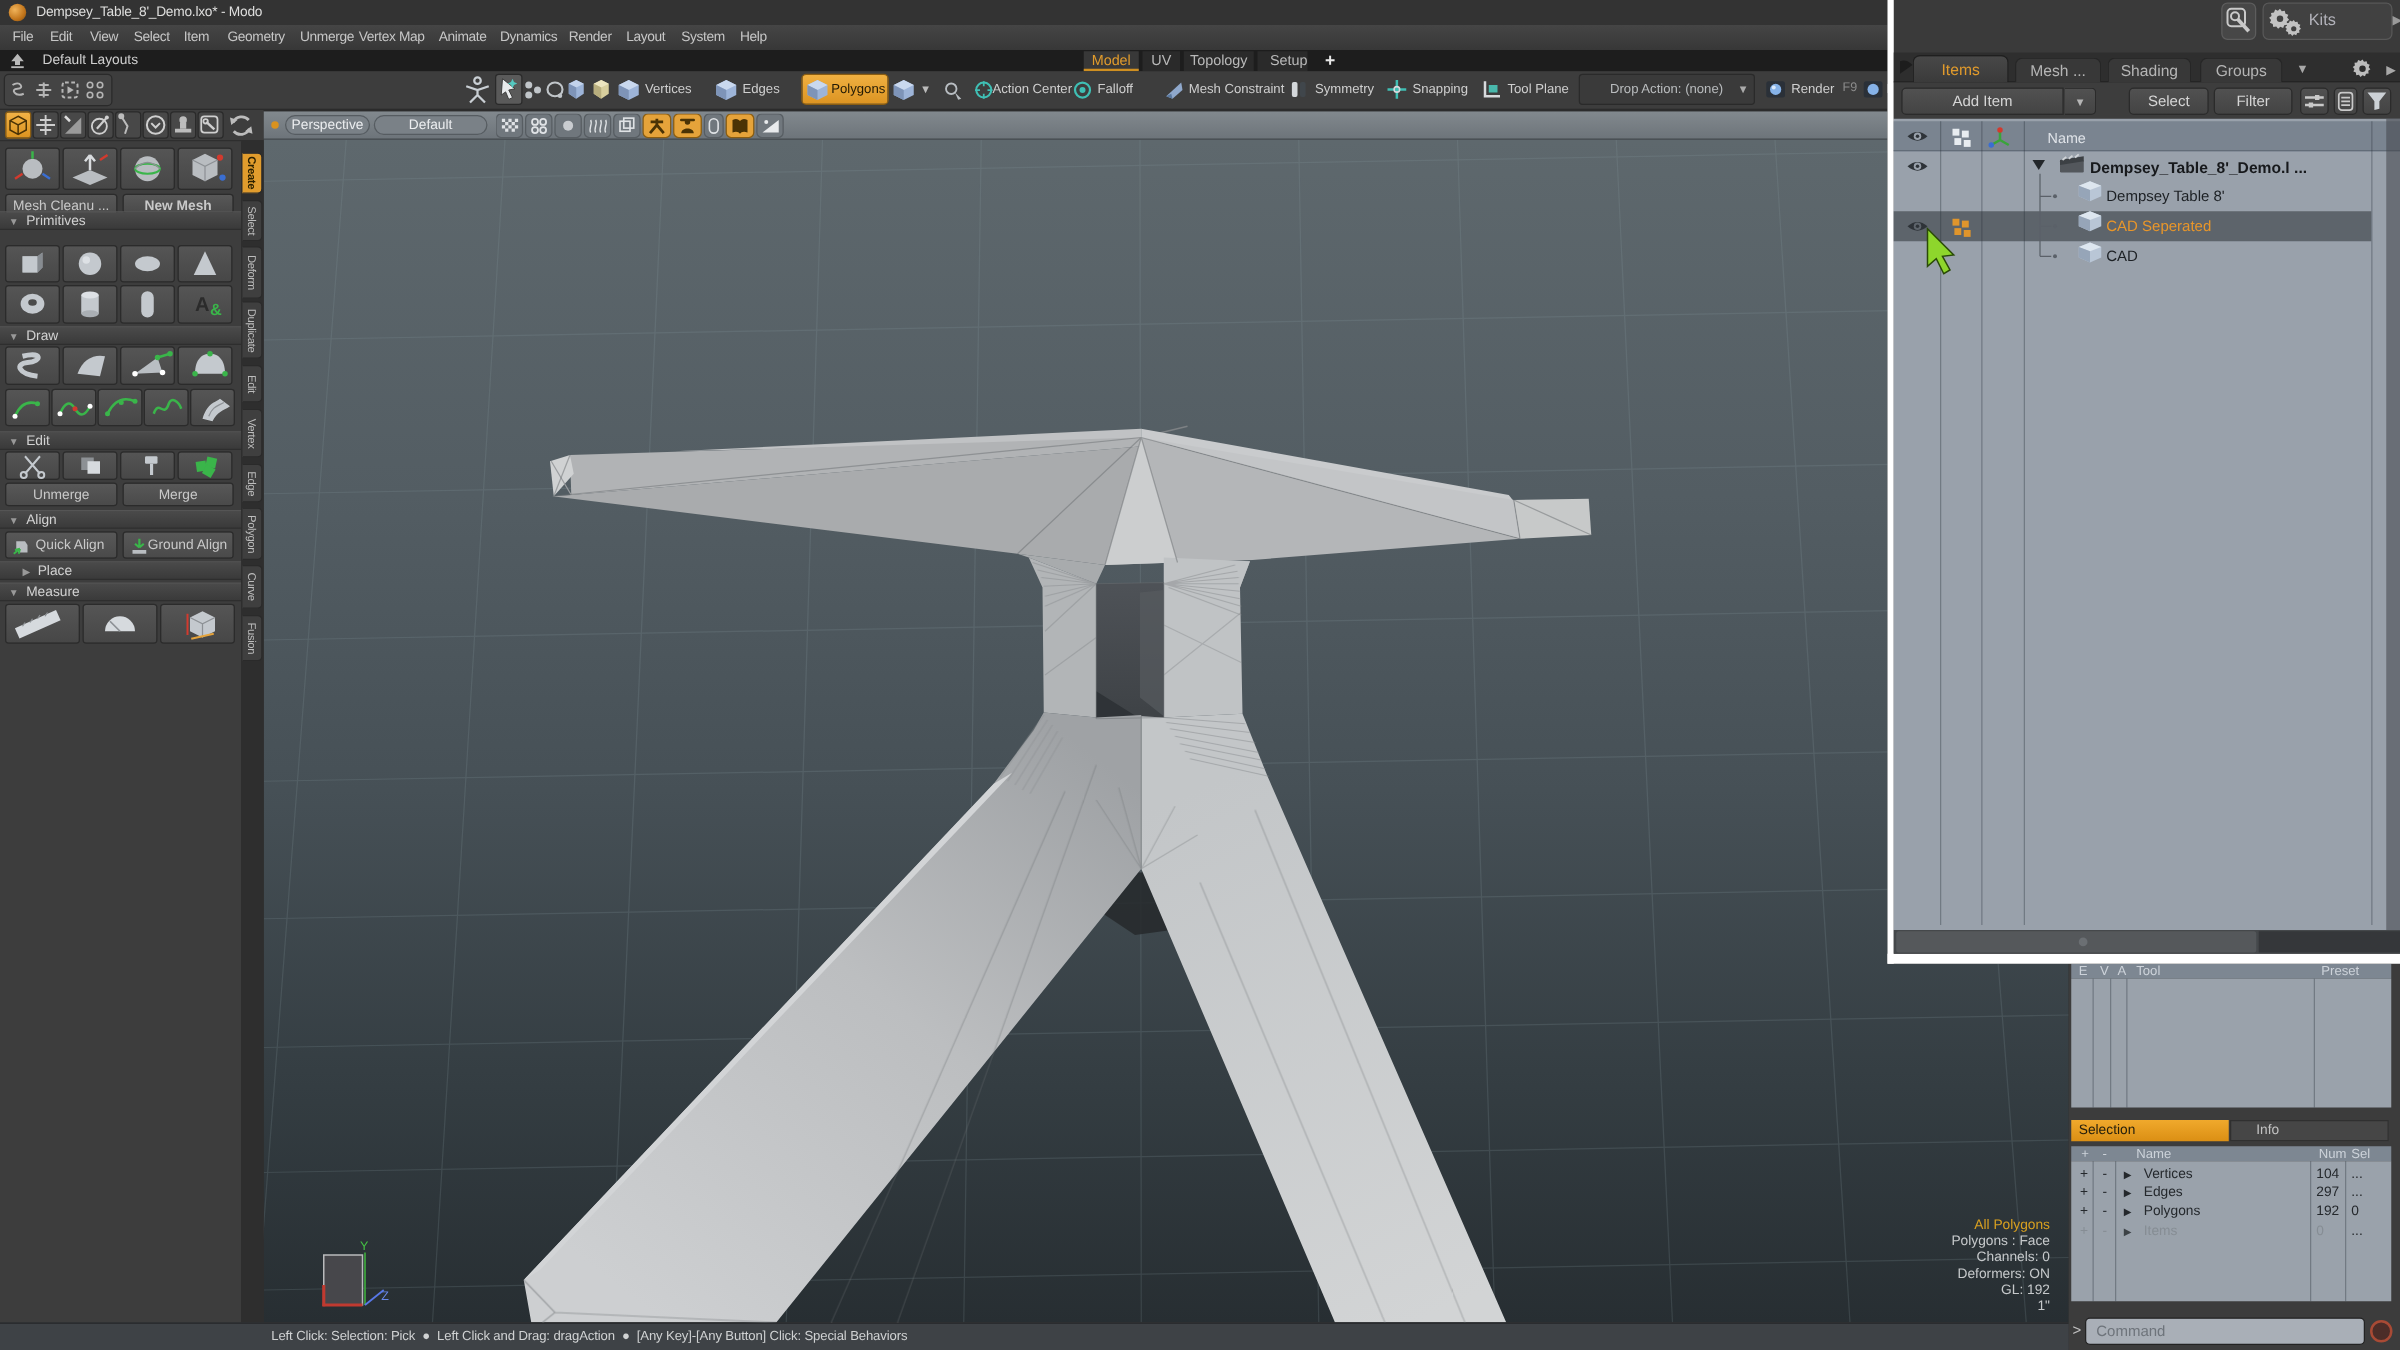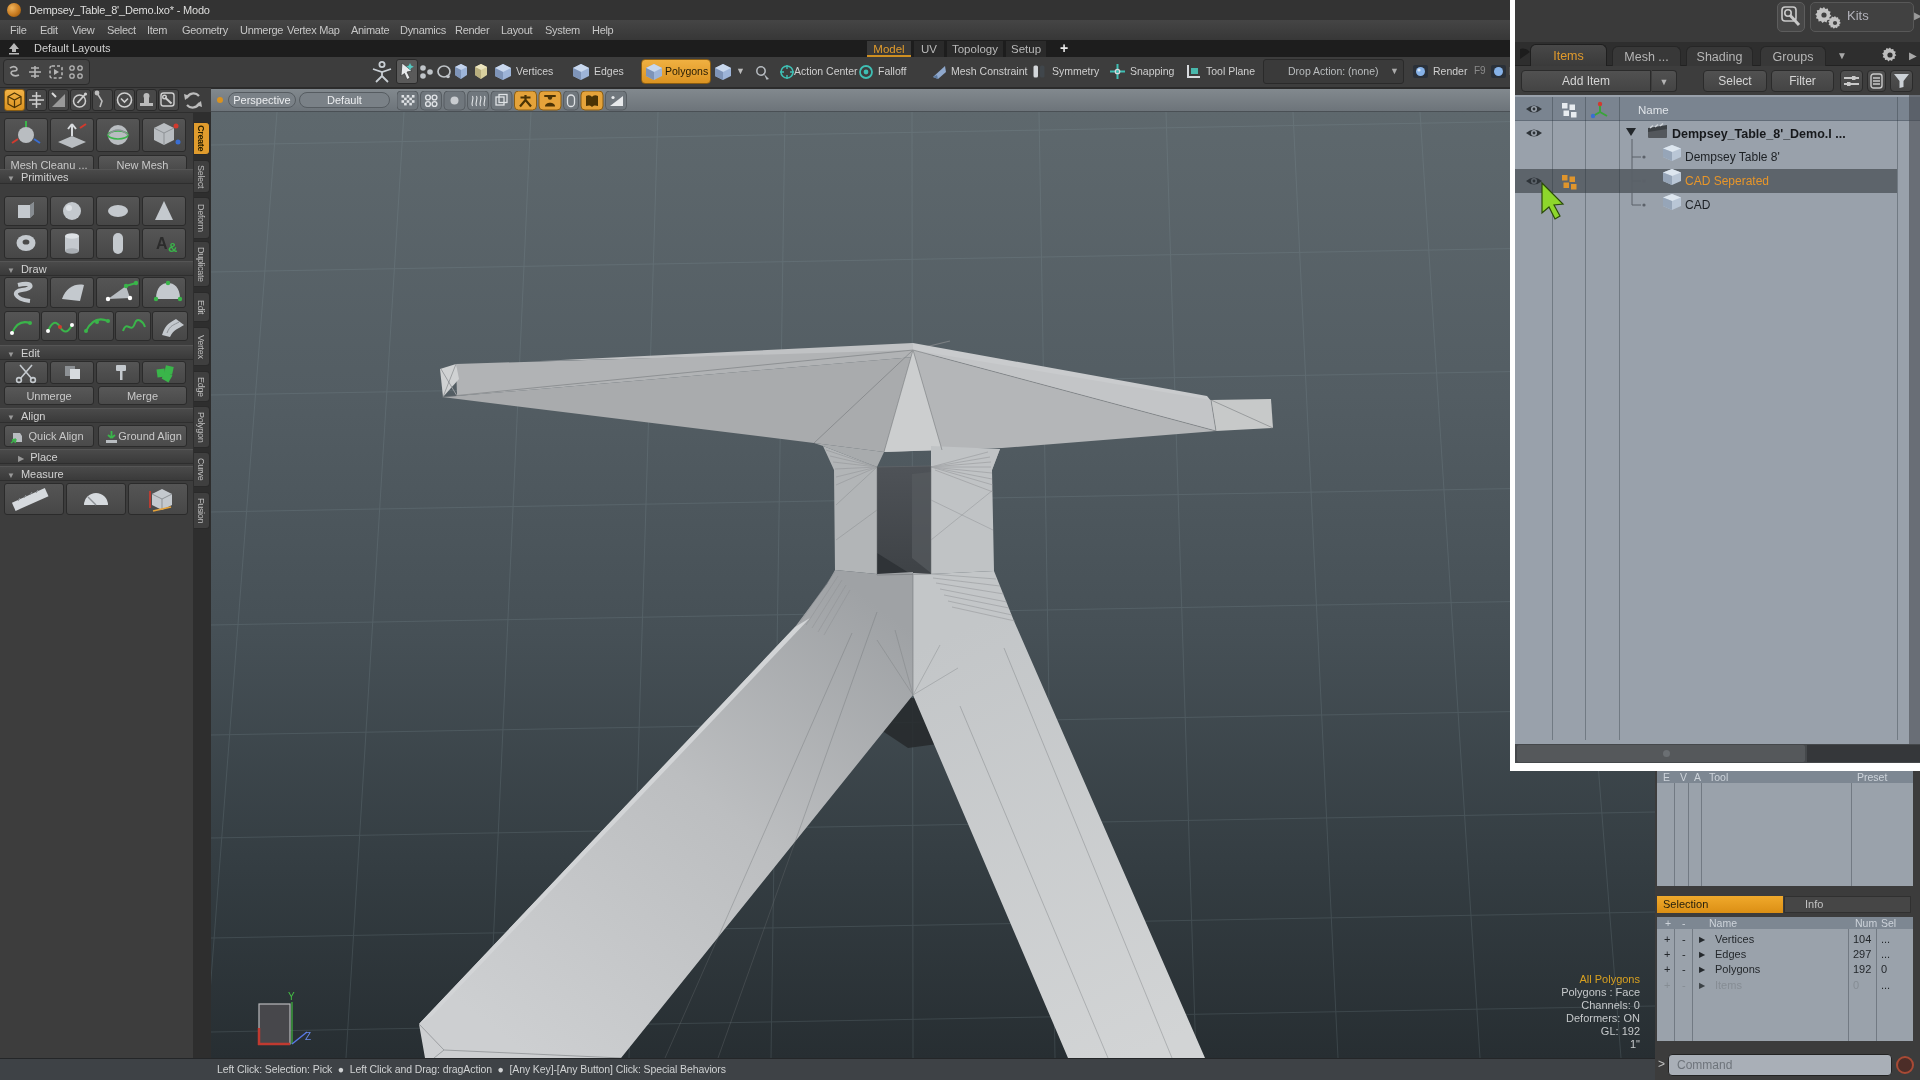--- a/index.html
+++ b/index.html
@@ -98,21 +98,21 @@
 
   <div class="abs" id="layoutsrow">
     <svg class="abs" style="left:7px;top:2px;" width="14" height="13" viewBox="0 0 14 13">
       <path d="M7 1 L12 7 L9 7 L9 10 L5 10 L5 7 L2 7 Z" fill="#b9b9b9"></path>
       <rect x="2" y="11" width="10" height="1.5" fill="#b9b9b9"></rect>
     </svg>
     <div class="abs txt" style="left:34px;top:2px;font-size:11px;color:#d0d0d0;">Default Layouts</div>
     <div class="laytab sel" style="left:867px;width:44px;">Model</div>
     <div class="laytab" style="left:914px;width:30px;">UV</div>
     <div class="laytab" style="left:947px;width:56px;">Topology</div>
-    <div class="laytab" style="left:1006px;width:40px;">Setup</div>
+    <div class="laytab" style="left:1006px;width:40px;text-align:right;">Setup</div>
     <div class="abs" style="left:1060px;top:0;color:#e8e8e8;font-size:14px;font-weight:bold;">+</div>
   </div>
 
   <div class="abs" id="toolbar1">
 
     <div class="abs" style="left:3px;top:2px;width:87px;height:26px;background:#444;border:1px solid #2a2a2a;border-radius:4px;"></div>
     <svg class="abs" style="left:6px;top:5px;" width="82" height="20" viewBox="0 0 82 20">
       <g stroke="#b5b5b5" stroke-width="1.6" fill="none">
         <path d="M4 6 C10 2 14 9 8 9 C2 9 6 16 13 13"></path>
         <path d="M29 4 v12 M23 10 h12 M25 6 h8 M25 14 h8"></path>
@@ -408,21 +408,21 @@
       </g>
       <g transform="translate(138,0)">
         <path d="M22 5 L32 10 L32 22 L22 27 L12 22 L12 10 Z" fill="#b9bdc1"></path>
         <path d="M12 10 L22 15 L32 10" stroke="#8d9195" stroke-width="1" fill="none"></path>
         <path d="M22 15 V27" stroke="#8d9195" stroke-width="1"></path>
         <circle cx="34" cy="8" r="2.5" fill="#d23a2e"></circle>
           <circle cx="36" cy="24" r="2.5" fill="#3a6ed2"></circle>
       </g>
     </svg>
     <div class="wbtn" style="left:4px;top:42px;width:90px;height:19px;line-height:18px;">Mesh Cleanu ...</div>
-    <div class="wbtn" style="left:98px;top:42px;width:89px;height:16px;line-height:18px;">New Mesh</div>
+    <div class="wbtn" style="left:98px;top:42px;width:89px;height:16px;line-height:18px;font-weight:bold;">New Mesh</div>
     <div class="shead" style="top:56px;"><span class="tri">▼</span>Primitives</div>
 
     <div class="sbtn" style="left:4px;top:83px;width:44px;height:30px;"></div>
     <div class="sbtn" style="left:50px;top:83px;width:44px;height:30px;"></div>
     <div class="sbtn" style="left:96px;top:83px;width:44px;height:30px;"></div>
     <div class="sbtn" style="left:142px;top:83px;width:44px;height:30px;"></div>
     <svg class="abs" style="left:4px;top:83px;" width="184" height="30" viewBox="0 0 184 30">
       <g>
         <path d="M14 9 L26 9 L30 6 L30 18 L26 22 L14 22 Z" fill="#9ea3a8"></path>
         <path d="M14 9 L26 9 L26 22 L14 22 Z" fill="#c4c9ce"></path>

